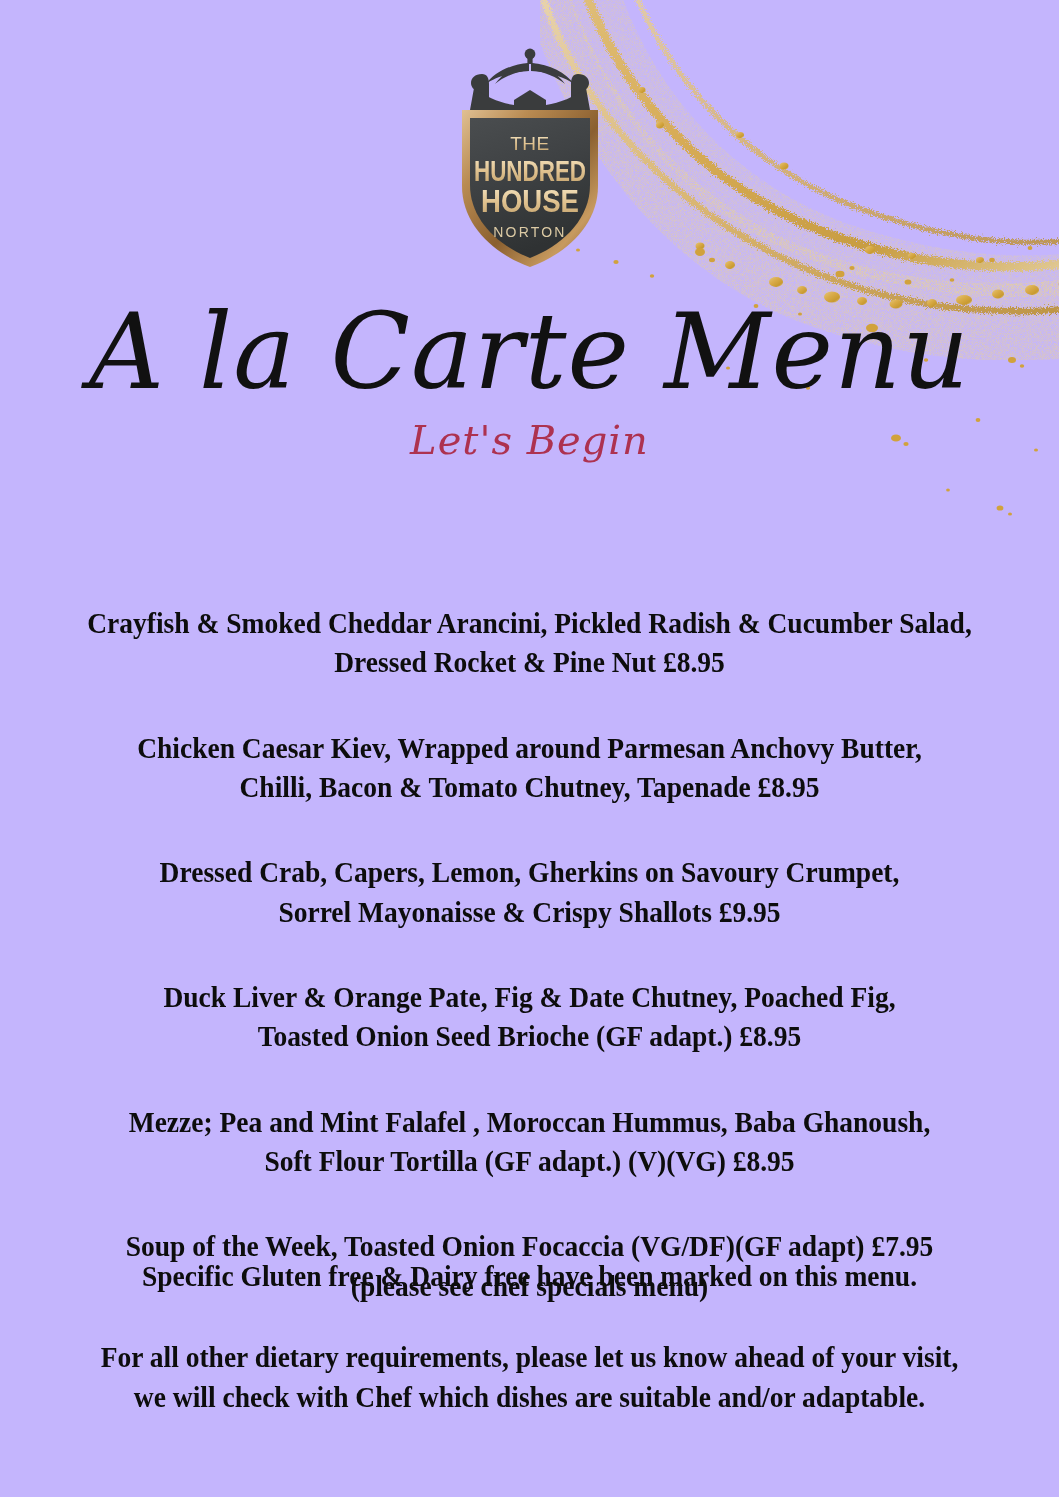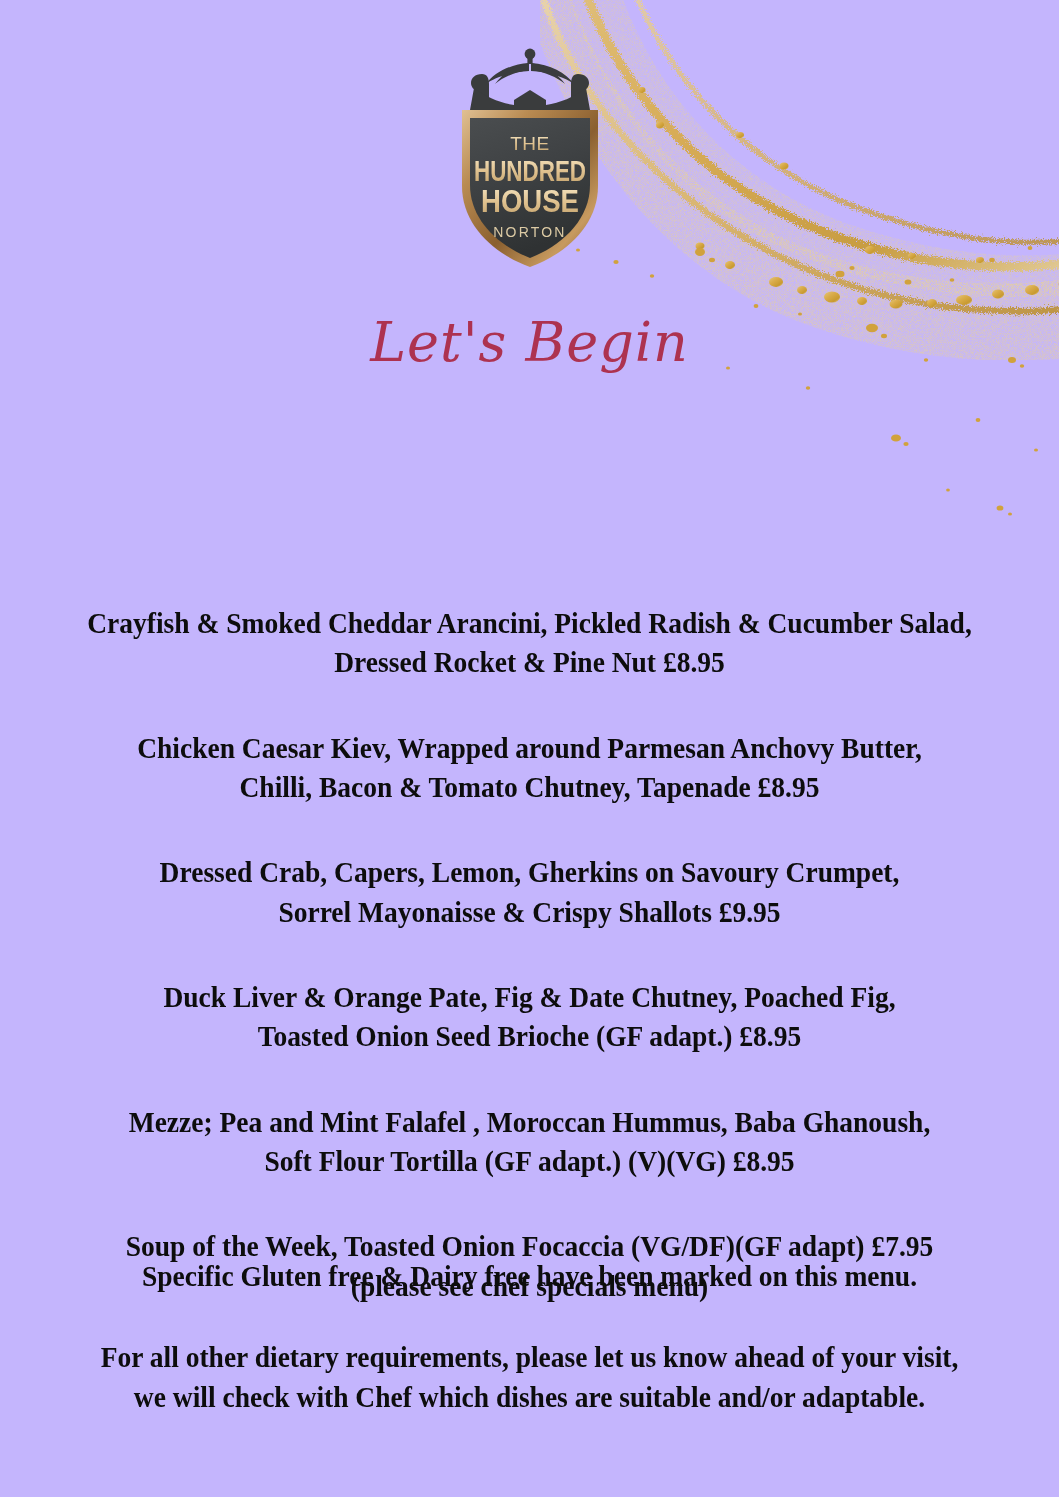--- a/index.html
+++ b/index.html
@@ -73,21 +73,21 @@
     font-size: 104px;
     line-height: 1;
     color: #111111;
     letter-spacing: 1px;
     white-space: nowrap;
   }
   .script-sub {
     font-family: "DejaVu Serif", serif;
     font-style: italic;
     font-weight: 400;
-    font-size: 54px;
+    font-size: 40px;
     line-height: 1;
     color: #ad3250;
     margin-top: 16px;
     letter-spacing: 1px;
     white-space: nowrap;
   }
 
   
   #menu-body {
     position: absolute;
@@ -283,20 +283,21 @@
       <path d="M 26 70 L 146 70 L 146 137 C 146 171 119 197 86 210 C 53 197 26 171 26 137 Z" fill="url(#shieldGrad)"></path>
 
       <text x="86" y="102" text-anchor="middle" font-family="&quot;Liberation Sans&quot;, sans-serif" font-size="19" letter-spacing="0.5" fill="url(#goldTxt)">THE</text>
       <text x="86" y="133" text-anchor="middle" font-family="&quot;Liberation Sans&quot;, sans-serif" font-size="30" font-weight="bold" textLength="112" lengthAdjust="spacingAndGlyphs" fill="url(#goldTxt)">HUNDRED</text>
       <text x="86" y="164" text-anchor="middle" font-family="&quot;Liberation Sans&quot;, sans-serif" font-size="31" font-weight="bold" textLength="98" lengthAdjust="spacingAndGlyphs" fill="url(#goldTxt)">HOUSE</text>
       <text x="86" y="189" text-anchor="middle" font-family="&quot;Liberation Sans&quot;, sans-serif" font-size="14" letter-spacing="2.2" fill="#ddcba5">NORTON</text>
     </svg>
   </div>
 
   <div id="title-block">
+    <div class="script-main">A la Carte Menu</div>
     <div class="script-sub">Let's Begin</div>
   </div>
 
   <div id="menu-body">
     <p class="menu-item">Crayfish &amp; Smoked Cheddar Arancini, Pickled Radish &amp; Cucumber Salad,
 Dressed Rocket &amp; Pine Nut £8.95</p>
     <p class="menu-item">Chicken Caesar Kiev, Wrapped around Parmesan Anchovy Butter,
 Chilli, Bacon &amp; Tomato Chutney, Tapenade £8.95</p>
     <p class="menu-item">Dressed Crab, Capers, Lemon, Gherkins on Savoury Crumpet,
 Sorrel Mayonaisse &amp; Crispy Shallots £9.95</p>

